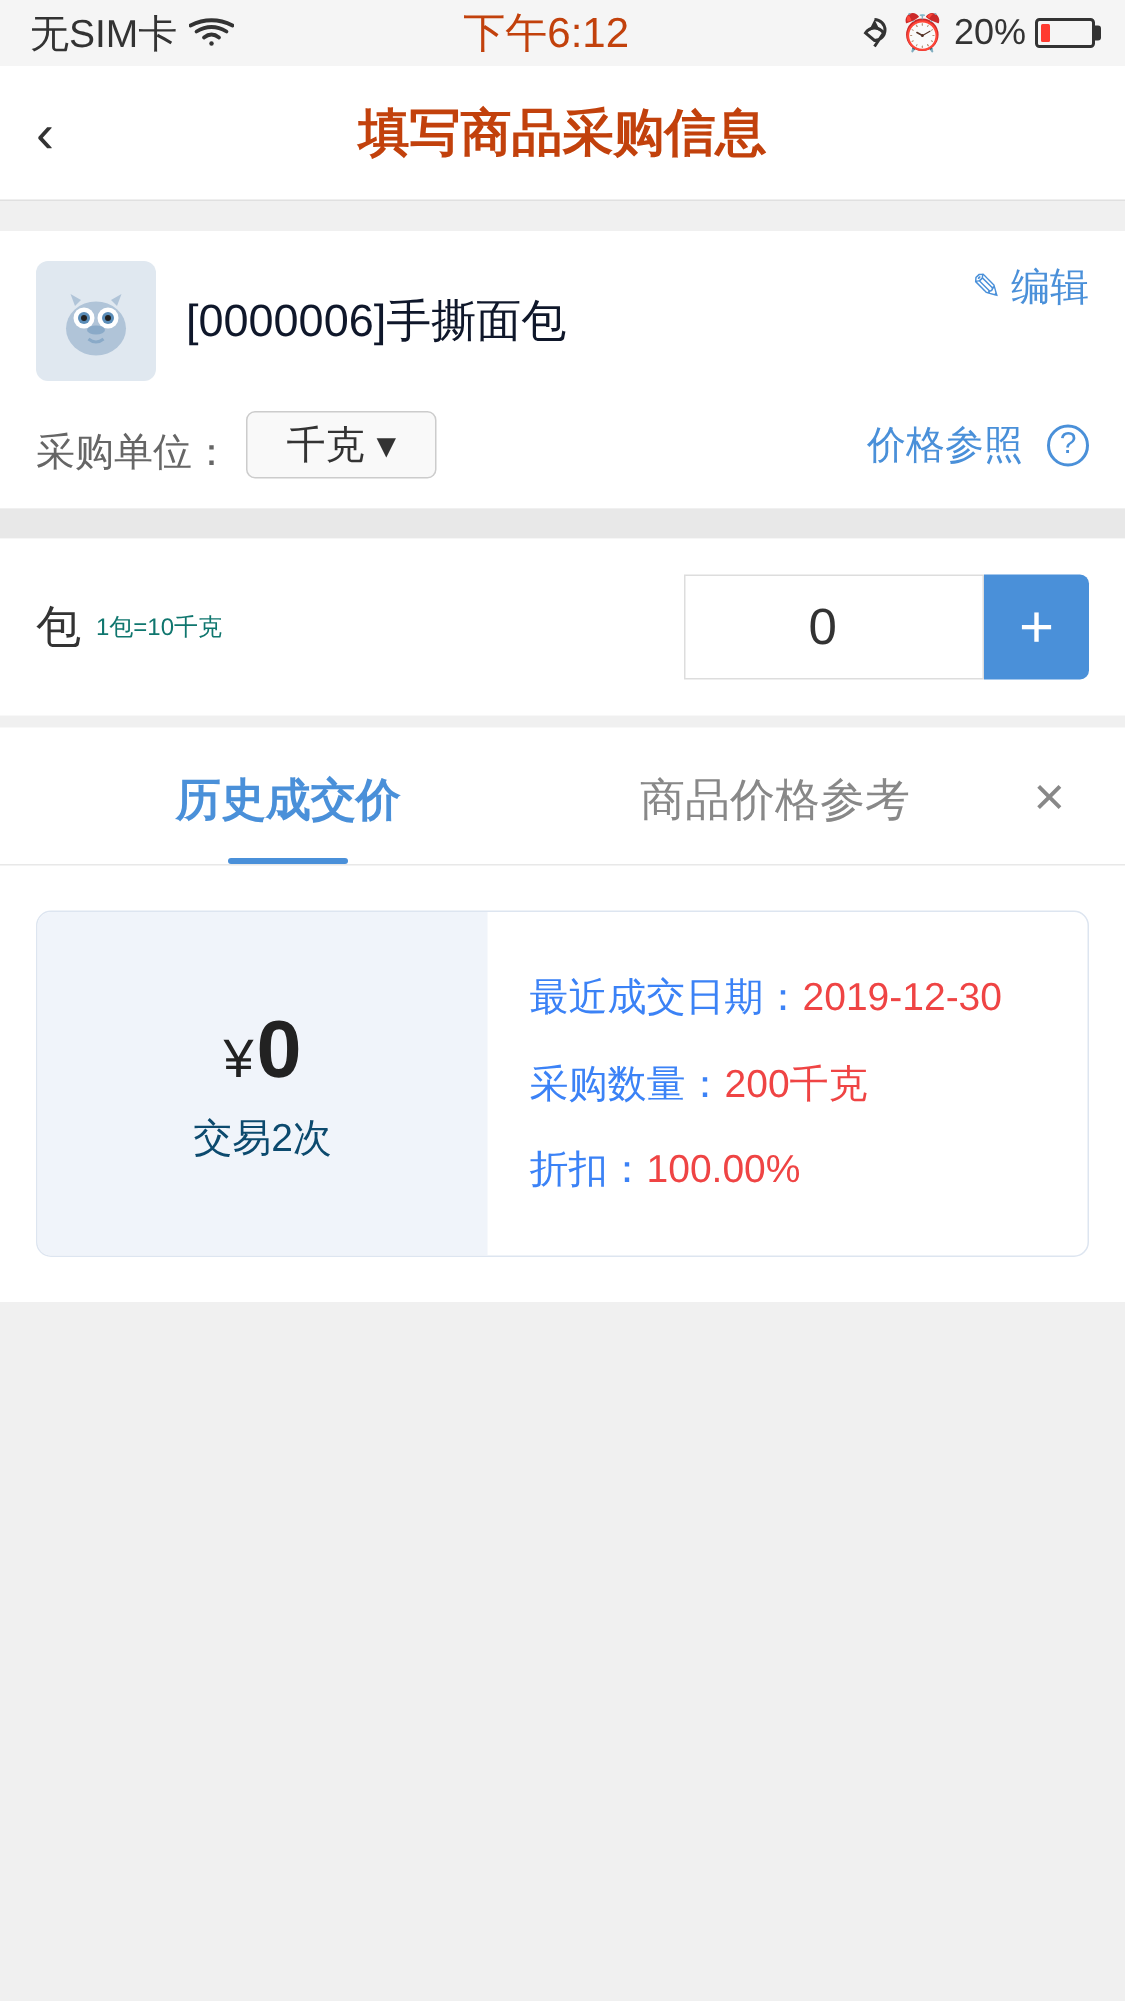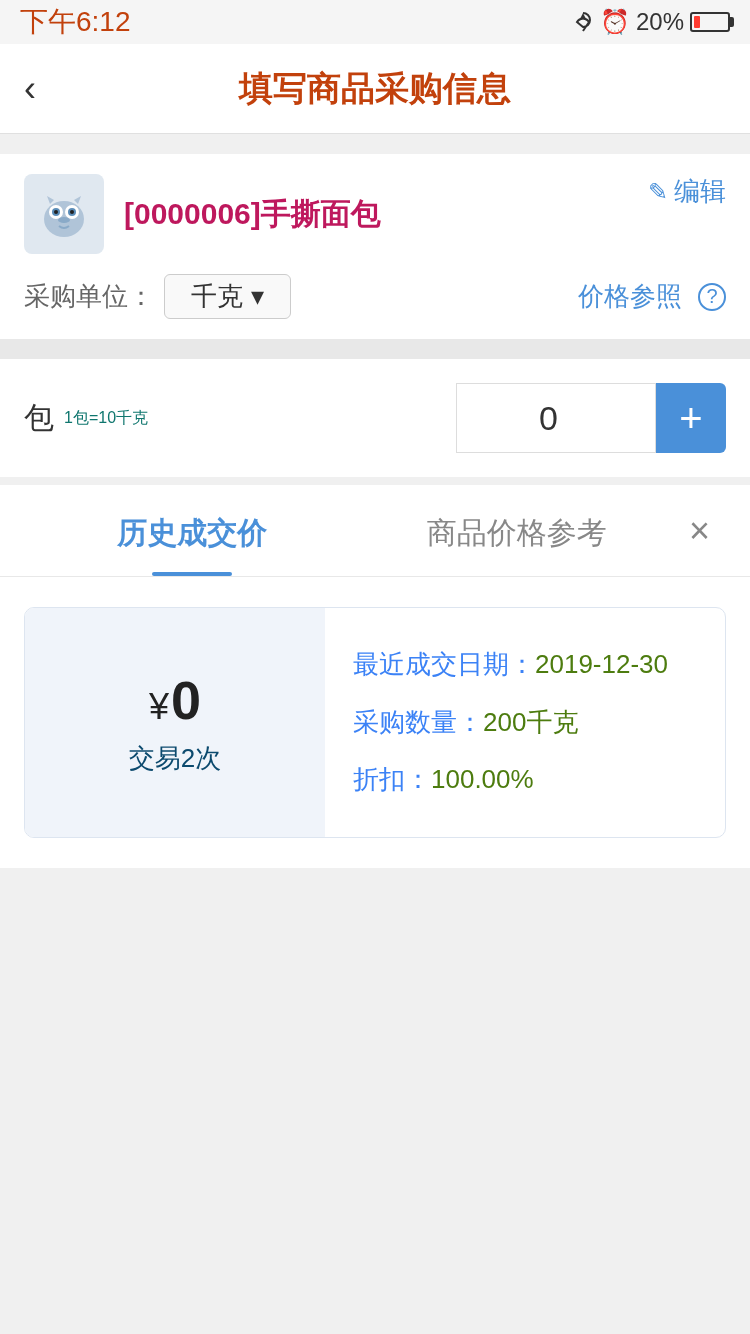--- a/index.html
+++ b/index.html
@@ -120,22 +120,22 @@
       background: #e0e8f0;
       border-radius: 8px;
       display: flex;
       align-items: center;
       justify-content: center;
       font-size: 32px;
       color: #5b8db8;
     }
     .product-name {
       font-size: 30px;
-      color: #be185d;
-      font-weight: 700;
+      color: #0f172a;
+      font-weight: 400;
     }
     .edit-btn {
       font-size: 26px;
       color: #4a90d9;
       display: flex;
       align-items: center;
       gap: 6px;
       cursor: pointer;
     }
     .edit-icon {
@@ -325,33 +325,42 @@
     }
     .price-detail-row {
       font-size: 26px;
       color: #444;
       line-height: 1.6;
     }
     .price-detail-label {
       color: #3b82f6;
     }
     .price-detail-value {
-      color: #4d7c0f;
+      color: #ef4444;
     }
 
     
     .main-content {
       background: #f0f0f0;
       min-height: 800px;
     }
   </style>
 </head>
 <body>
 
 <div class="status-bar">
+  <div class="status-left">
+    <span>无SIM卡</span>
+    <svg width="30" height="22" viewBox="0 0 30 22">
+      <path d="M15 18 L15 18" stroke="#333" stroke-width="3" stroke-linecap="round"></path>
+      <path d="M10 14 Q15 10 20 14" stroke="#333" stroke-width="2.5" fill="none" stroke-linecap="round"></path>
+      <path d="M5 10 Q15 4 25 10" stroke="#333" stroke-width="2.5" fill="none" stroke-linecap="round"></path>
+      <path d="M1 6 Q15 -1 29 6" stroke="#333" stroke-width="2.5" fill="none" stroke-linecap="round"></path>
+    </svg>
+  </div>
   <div class="status-center">下午6:12</div>
   <div class="status-right">
     <svg width="22" height="22" viewBox="0 0 22 22">
       <path d="M11 2 L11 2 A7 7 0 0 1 11 16 L5 11 A7 7 0 0 1 17 11 L11 20" stroke="#333" stroke-width="2" fill="none"></path>
       <polygon points="11,2 15,10 11,8 7,10" fill="#333"></polygon>
     </svg>
     <span>⏰</span>
     <span>20%</span>
     <div class="battery">
       <div class="battery-body">
@@ -389,21 +398,21 @@
           </svg>
         </div>
         <div class="product-name">[0000006]手撕面包</div>
       </div>
       <div class="edit-btn">
         <span class="edit-icon">✎</span>
         <span>编辑</span>
       </div>
     </div>
     <div class="product-unit-row">
-      <div style="display:flex;align-items:center;gap:10px;">
+      <div style="display:flex;align-items:flex-end;gap:10px;">
         <span class="unit-label">采购单位：</span>
         <div class="unit-selector">
           <span>千克</span>
           <span>▾</span>
         </div>
       </div>
       <div class="price-ref">
         <span>价格参照</span>
         <div class="help-circle">?</div>
       </div>

